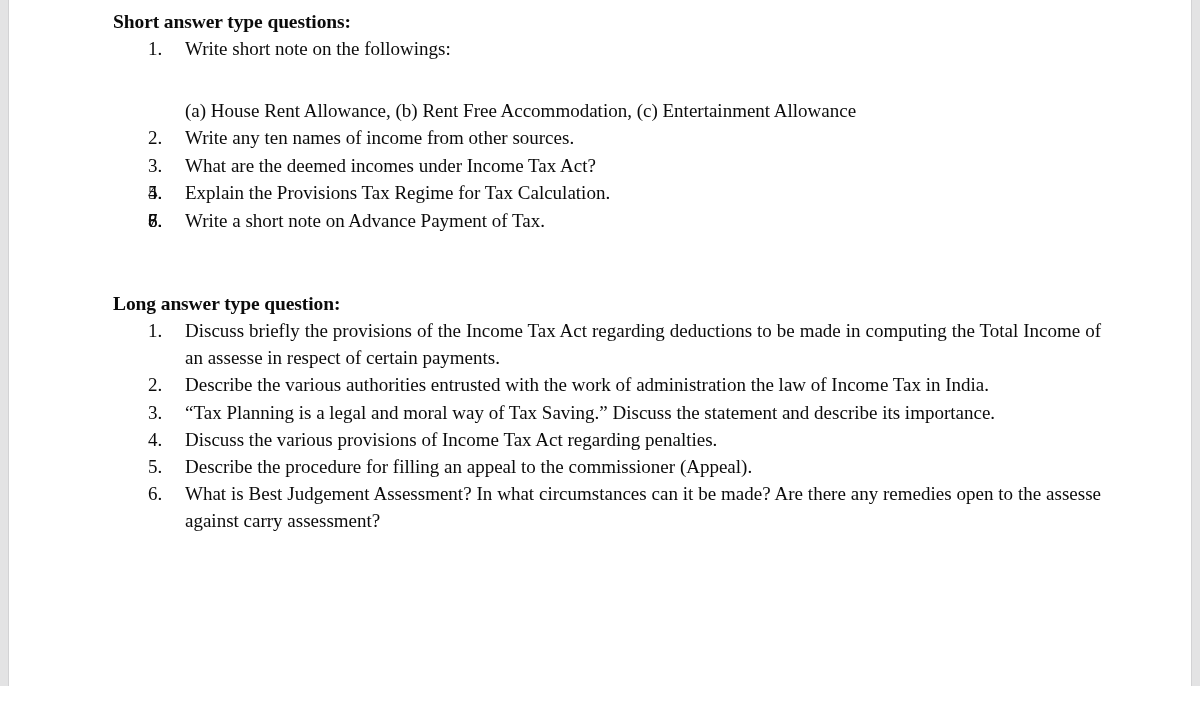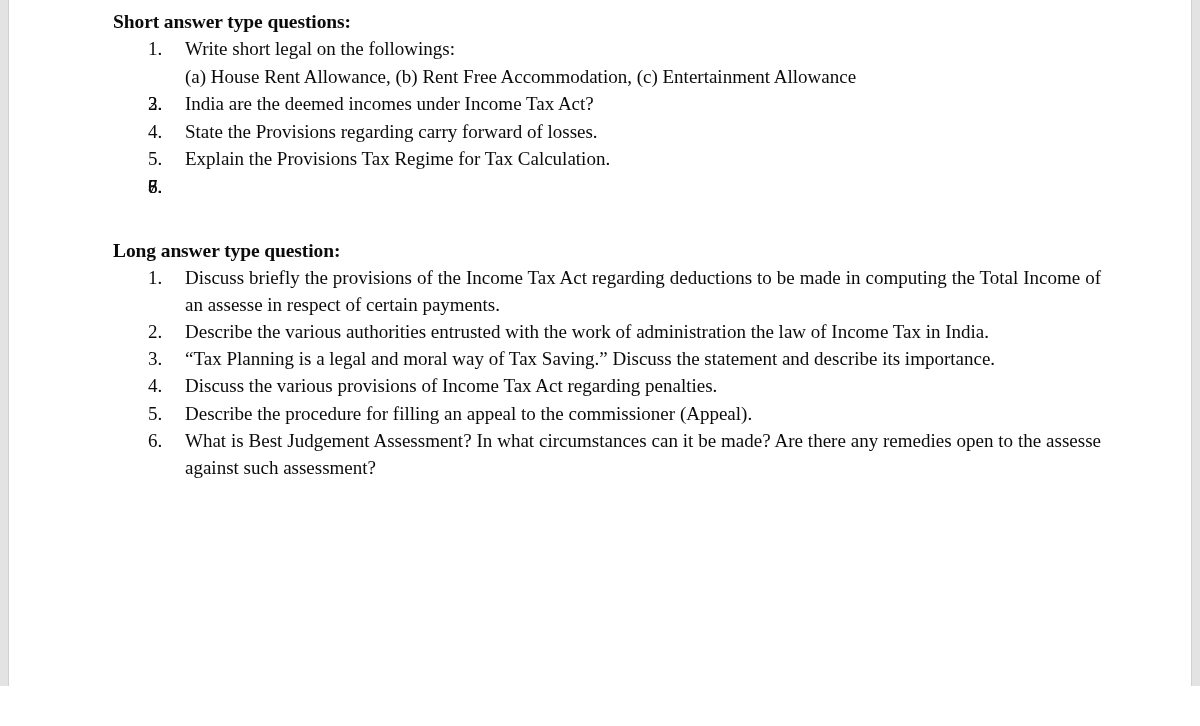--- a/index.html
+++ b/index.html
@@ -55,21 +55,21 @@
 
   .section-heading {
     font-weight: bold;
     font-size: 19.5px;
     line-height: 27px;
     letter-spacing: -0.1px;
     margin: 0;
   }
 
   .section-long .section-heading {
-    margin-top: 8px;
+    margin-top: 0;
   }
 
   
   ol.q-list {
     list-style: none;
     margin: 0;
     padding: 0;
   }
 
   ol.q-list > li {
@@ -95,20 +95,21 @@
     text-align: left;
     line-height: 27.5px;
   }
 
   .section-short ol.q-list > li > .num { line-height: 27.5px; }
 
   .subitem-line {
     display: block;
     font-size: 19px;
     line-height: 27.5px;
+    margin-top: 34px;
   }
 
   
   .section-long ol.q-list > li {
     text-align: justify;
     text-justify: inter-word;
     line-height: 27.2px;
   }
   .section-long ol.q-list > li > .num { line-height: 27.2px; }
   .section-long ol.q-list > li .body { display: block; }
@@ -131,53 +132,54 @@
     <div class="content">
 
       <section class="section-short">
 
         <h2 class="section-heading">Short answer type questions:</h2>
 
         <ol class="q-list">
 
           <li>
             <span class="num">1.</span>
-            <span class="body">Write short legal on the followings:</span>
+            <span class="body">Write short note on the followings:</span>
             <span class="subitem-line">(a) House Rent Allowance, (b) Rent Free Accommodation, (c) Entertainment Allowance</span>
           </li>
 
           <li>
             <span class="num">2.</span>
+            <span class="body">Write any ten names of income from other sources.</span>
           </li>
 
           <li>
             <span class="num">3.</span>
-            <span class="body">India are the deemed incomes under Income Tax Act?</span>
+            <span class="body">What are the deemed incomes under Income Tax Act?</span>
           </li>
 
           <li>
             <span class="num">4.</span>
-            <span class="body">State the Provisions regarding carry forward of losses.</span>
           </li>
 
           <li>
             <span class="num">5.</span>
             <span class="body">Explain the Provisions Tax Regime for Tax Calculation.</span>
           </li>
 
           <li>
             <span class="num">6.</span>
           </li>
 
           <li>
             <span class="num">7.</span>
           </li>
 
           <li>
             <span class="num">8.</span>
+            <span class="body">Write a short note on Advance Payment of Tax.</span>
           </li>
 
         </ol>
       </section>
 
       <div class="gap"></div>
 
       <section class="section-long">
 
         <h2 class="section-heading">Long answer type question:</h2>
@@ -204,21 +206,21 @@
             <span class="body">Discuss the various provisions of Income Tax Act regarding penalties.</span>
           </li>
 
           <li>
             <span class="num">5.</span>
             <span class="body">Describe the procedure for filling an appeal to the commissioner (Appeal).</span>
           </li>
 
           <li>
             <span class="num">6.</span>
-            <span class="body">What is Best Judgement Assessment? In what circumstances can it be made? Are there any remedies open to the assesse against such assessment?</span>
+            <span class="body">What is Best Judgement Assessment? In what circumstances can it be made? Are there any remedies open to the assesse against carry assessment?</span>
           </li>
 
         </ol>
       </section>
 
       <div class="trailing-space"></div>
 
     </div>
   </div>
 </div>

